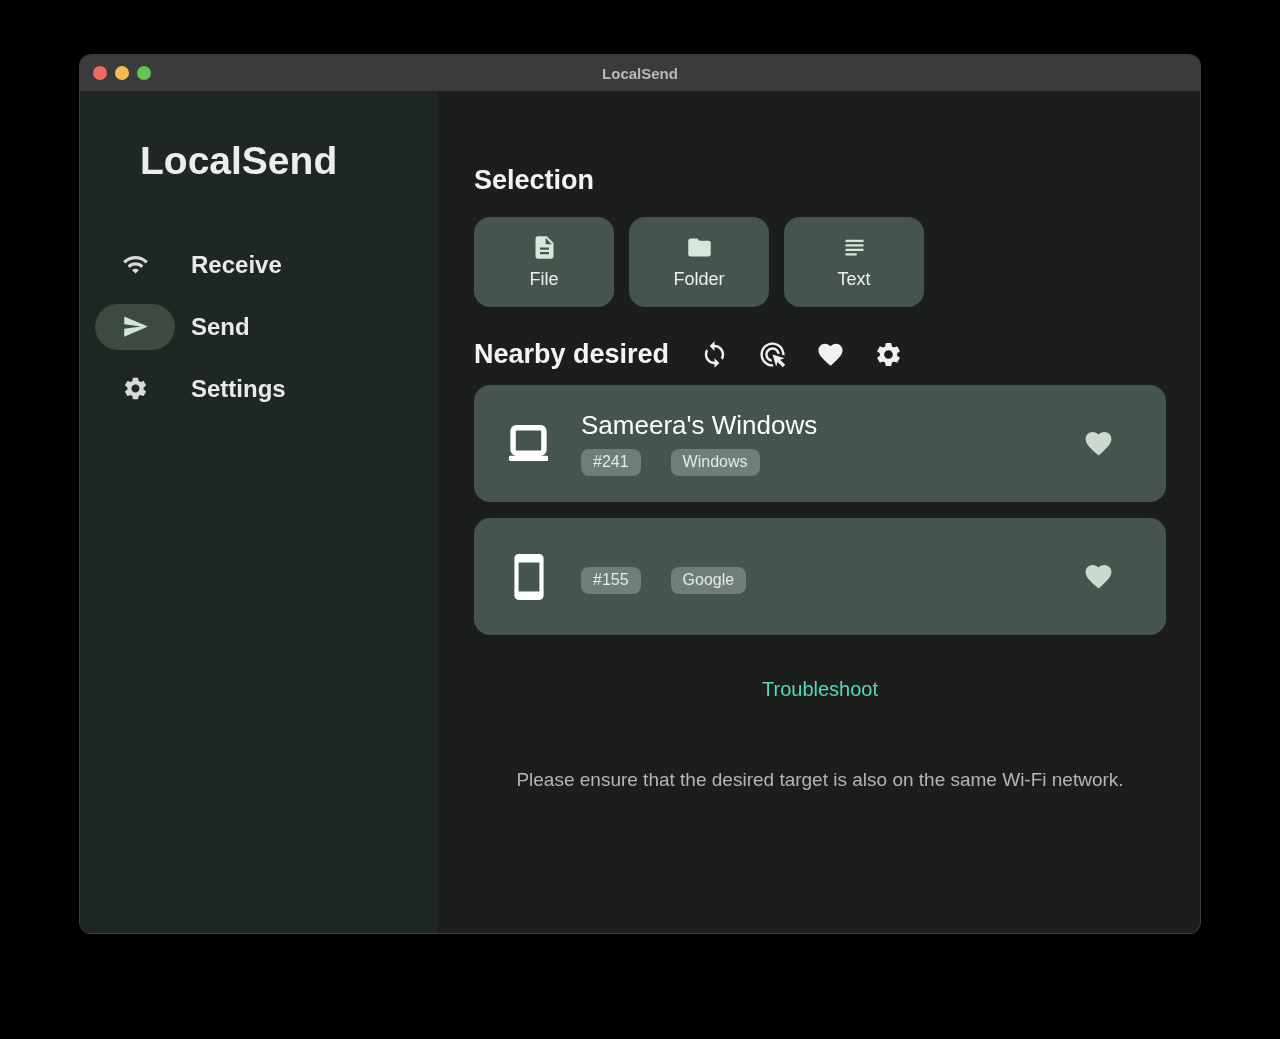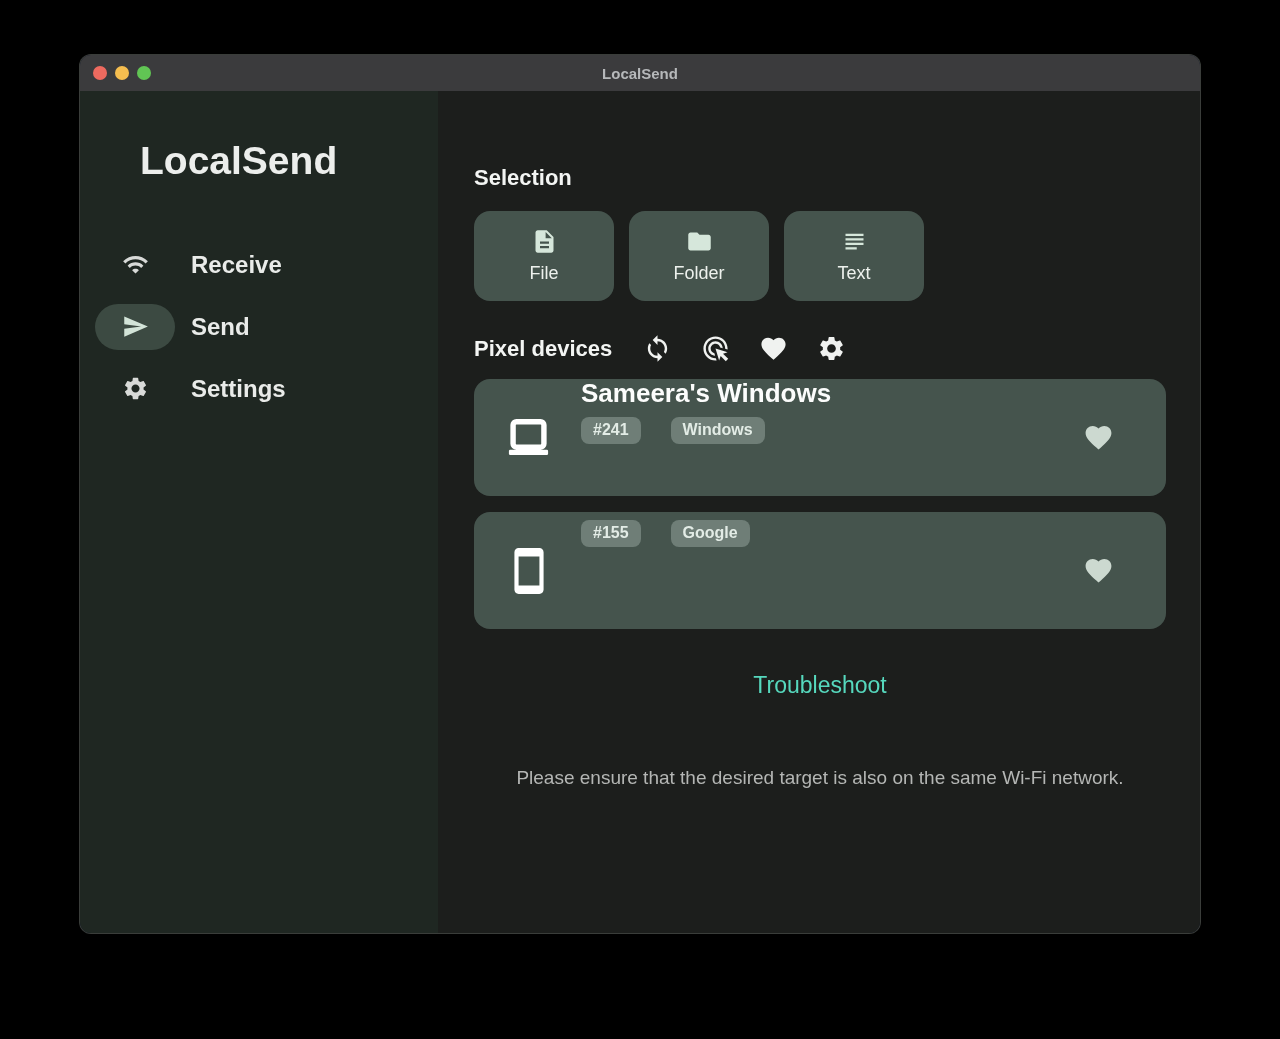--- a/index.html
+++ b/index.html
@@ -108,21 +108,21 @@
   }
 
   
   .main {
     flex: 1;
     background: #1c1e1c;
     padding: 0 34px 0 36px;
     box-sizing: border-box;
   }
   .section-heading {
-    font-size: 22px;
+    font-size: 27px;
     font-weight: bold;
     color: #f3f5f3;
     line-height: 1.15;
   }
   .selection-heading {
     margin-top: 74px;
     margin-bottom: 21px;
   }
 
   .btn-row {
@@ -179,24 +179,24 @@
     height: 29px;
     fill: #f0f2f0;
   }
 
   
   .device-card {
     height: 117px;
     background: #45544d;
     border-radius: 16px;
     display: flex;
+    align-items: center;
     padding: 0 52px 0 26px;
     margin-top: 16px;
     cursor: pointer;
-    font-weight: bold;
   }
   .device-card.first { margin-top: 13px; }
   .device-icon {
     width: 57px;
     display: flex;
     align-items: center;
     justify-content: center;
     margin-right: 24px;
     flex-shrink: 0;
   }
@@ -234,21 +234,21 @@
     fill: #ccd9d0;
   }
 
   
   .troubleshoot-wrap {
     text-align: center;
     margin-top: 43px;
   }
   .troubleshoot-link {
     color: #56d8bd;
-    font-size: 23px;
+    font-size: 20px;
     text-decoration: none;
     cursor: pointer;
   }
   .hint-text {
     text-align: center;
     margin-top: 68px;
     color: #b4b6b4;
     font-size: 19px;
   }
 </style>
@@ -327,21 +327,21 @@
           <svg viewBox="0 0 24 24">
             <path d="M14 17H4v2h10v-2zm6-8H4v2h16V9zM4 15h16v-2H4v2zM4 5v2h16V5H4z"></path>
           </svg>
           <span class="sel-btn-label">Text</span>
         </button>
 
 
       </div>
 
       <div class="nearby-row">
-        <div class="section-heading nearby-heading">Pixel devices</div>
+        <div class="section-heading nearby-heading">Nearby desired</div>
 
         <button class="icon-btn">
           <svg viewBox="0 0 24 24">
             <path d="M12 4V1L8 5l4 4V6c3.31 0 6 2.69 6 6 0 1.01-.25 1.97-.7 2.8l1.46 1.46C19.54 15.03 20 13.57 20 12c0-4.42-3.58-8-8-8zm0 14c-3.31 0-6-2.69-6-6 0-1.01.25-1.97.7-2.8L5.24 7.74C4.46 8.97 4 10.43 4 12c0 4.42 3.58 8 8 8v3l4-4-4-4v3z"></path>
           </svg>
         </button>
 
         <button class="icon-btn">
           <svg viewBox="0 0 24 24">
             <path d="M11.71 17.99C8.53 17.84 6 15.22 6 12c0-3.31 2.69-6 6-6 3.22 0 5.84 2.53 5.99 5.71l-2.1-.63C15.48 9.31 13.89 8 12 8c-2.21 0-4 1.79-4 4 0 1.89 1.31 3.48 3.08 3.89l.63 2.1zM22 12c0 .3-.01.6-.04.9l-1.97-.59c.01-.1.01-.21.01-.31 0-4.42-3.58-8-8-8s-8 3.58-8 8 3.58 8 8 8c.1 0 .21 0 .31-.01l.59 1.97c-.3.03-.6.04-.9.04-5.52 0-10-4.48-10-10S6.48 2 12 2s10 4.48 10 10zm-3.77 4.26L22 15l-10-3 3 10 1.26-3.77 4.27 4.27 1.98-1.98-4.28-4.26z"></path>

